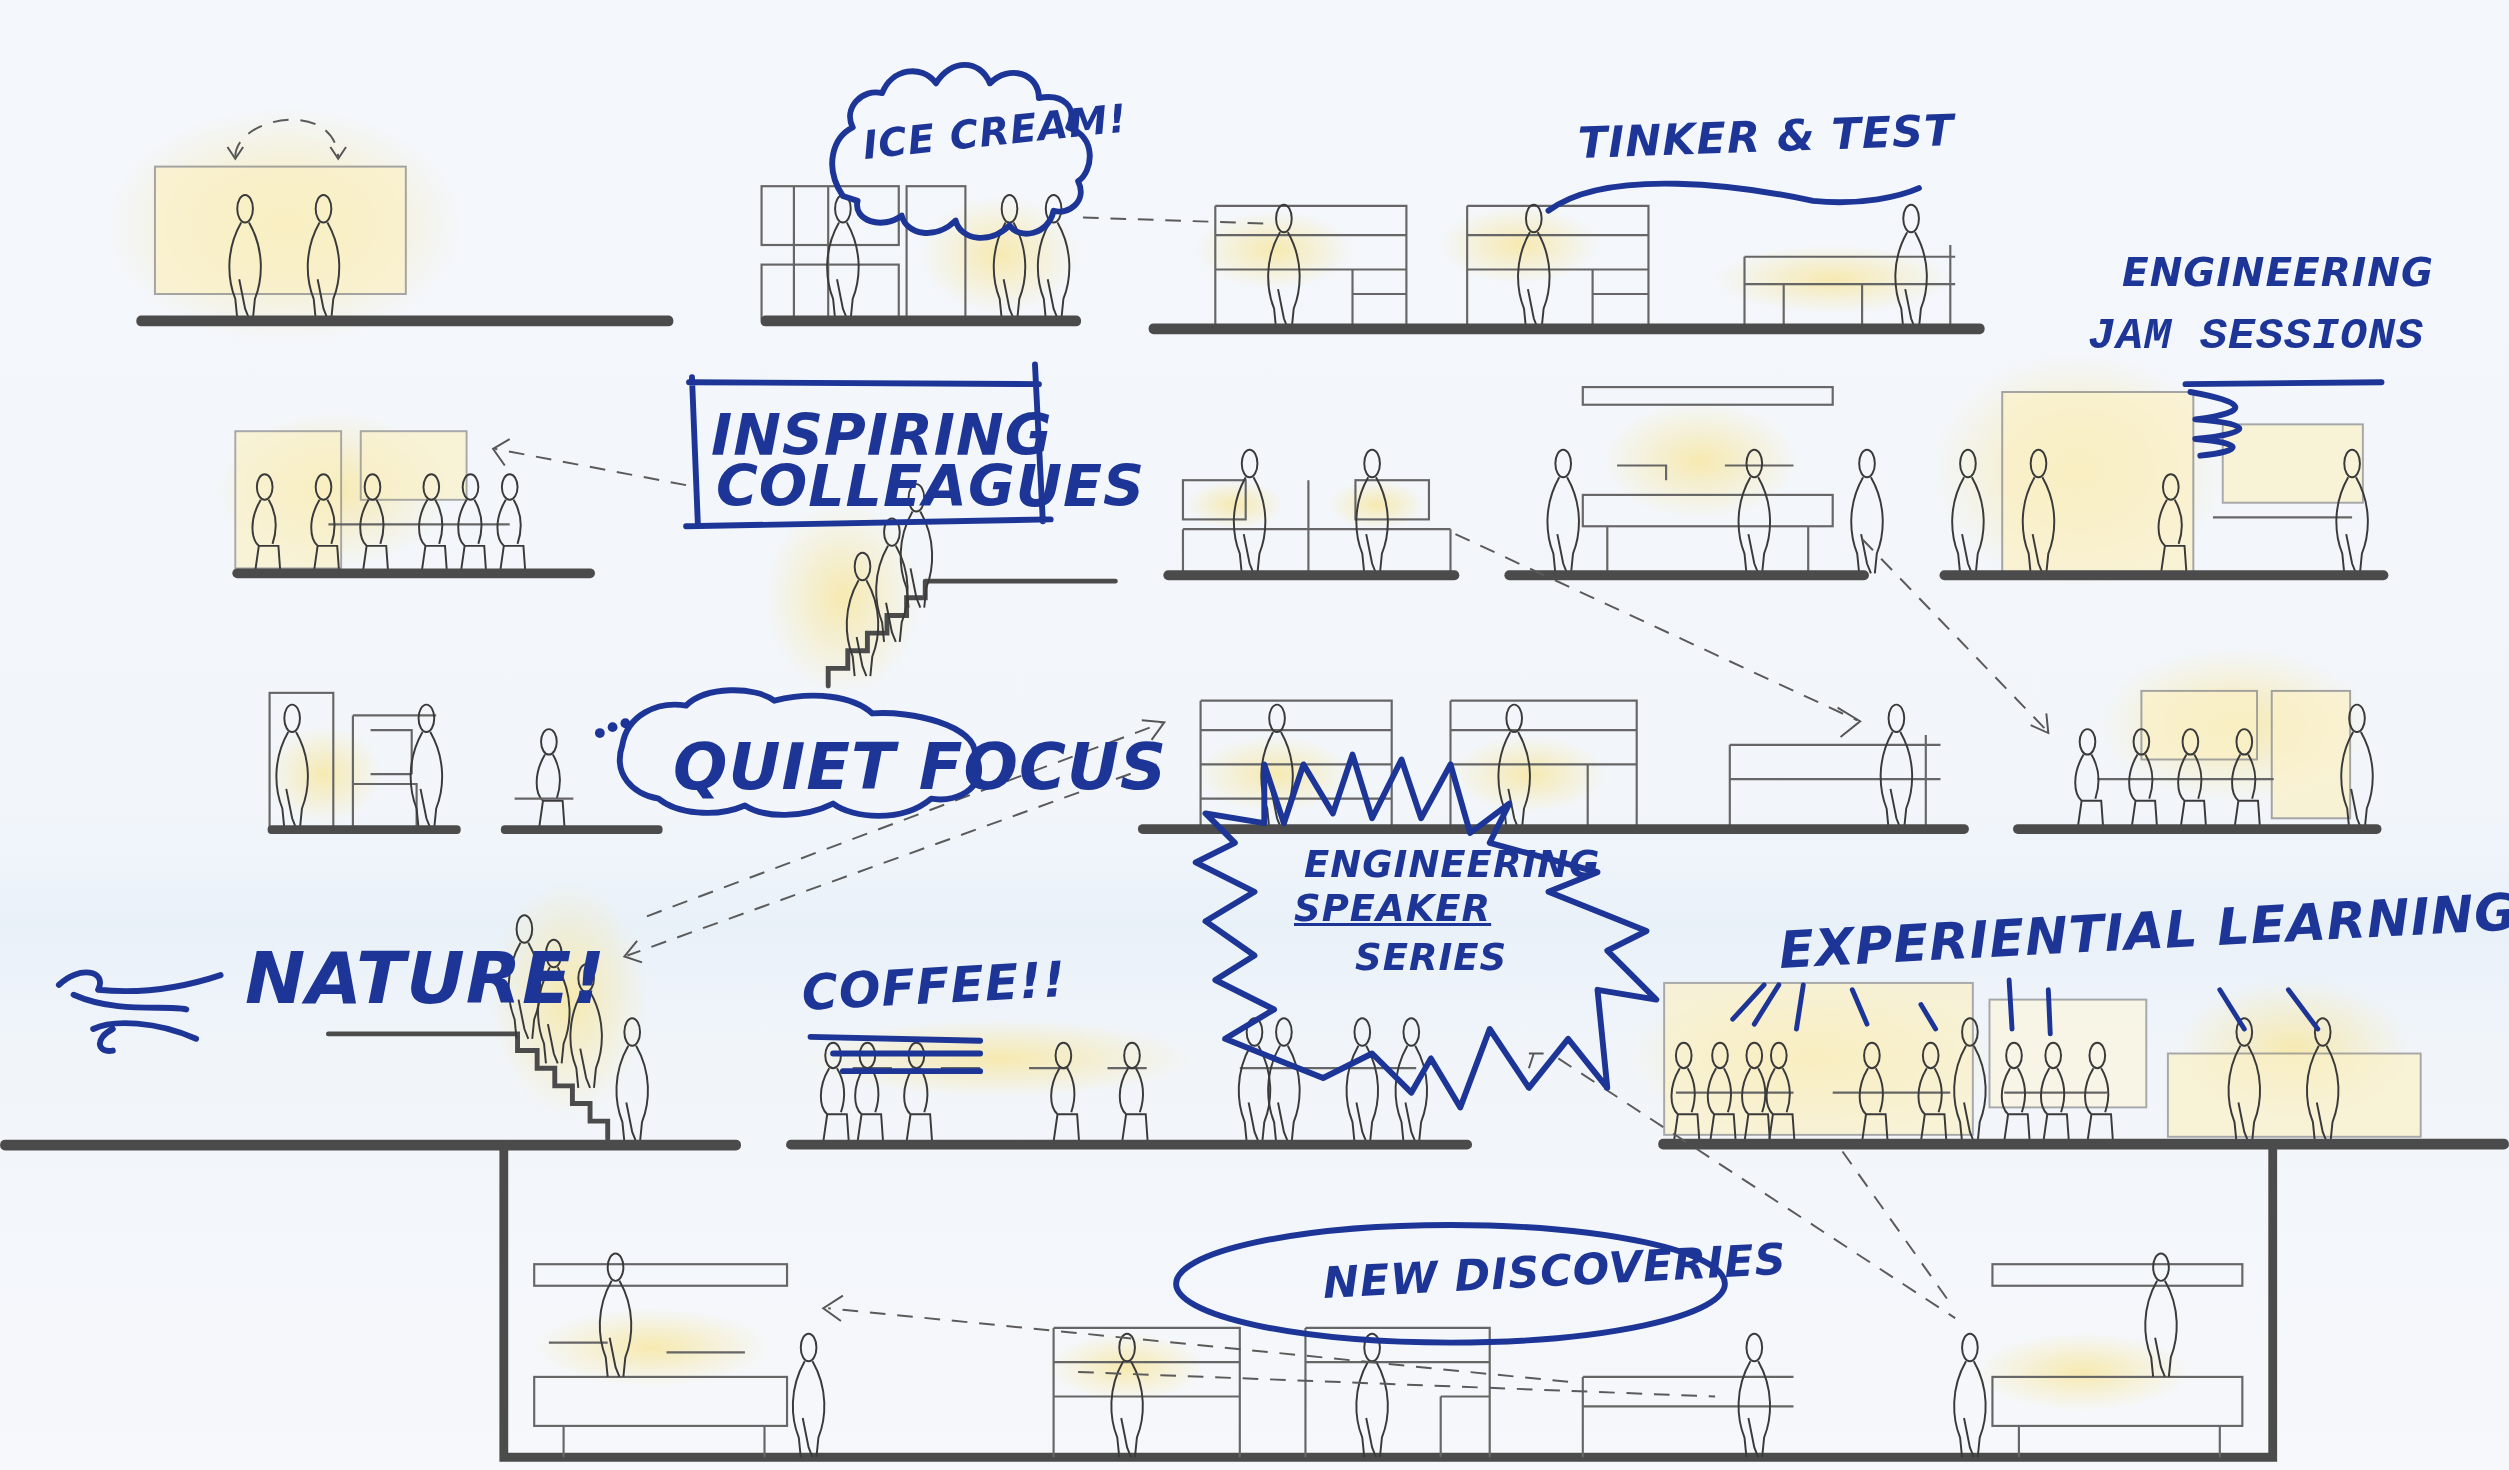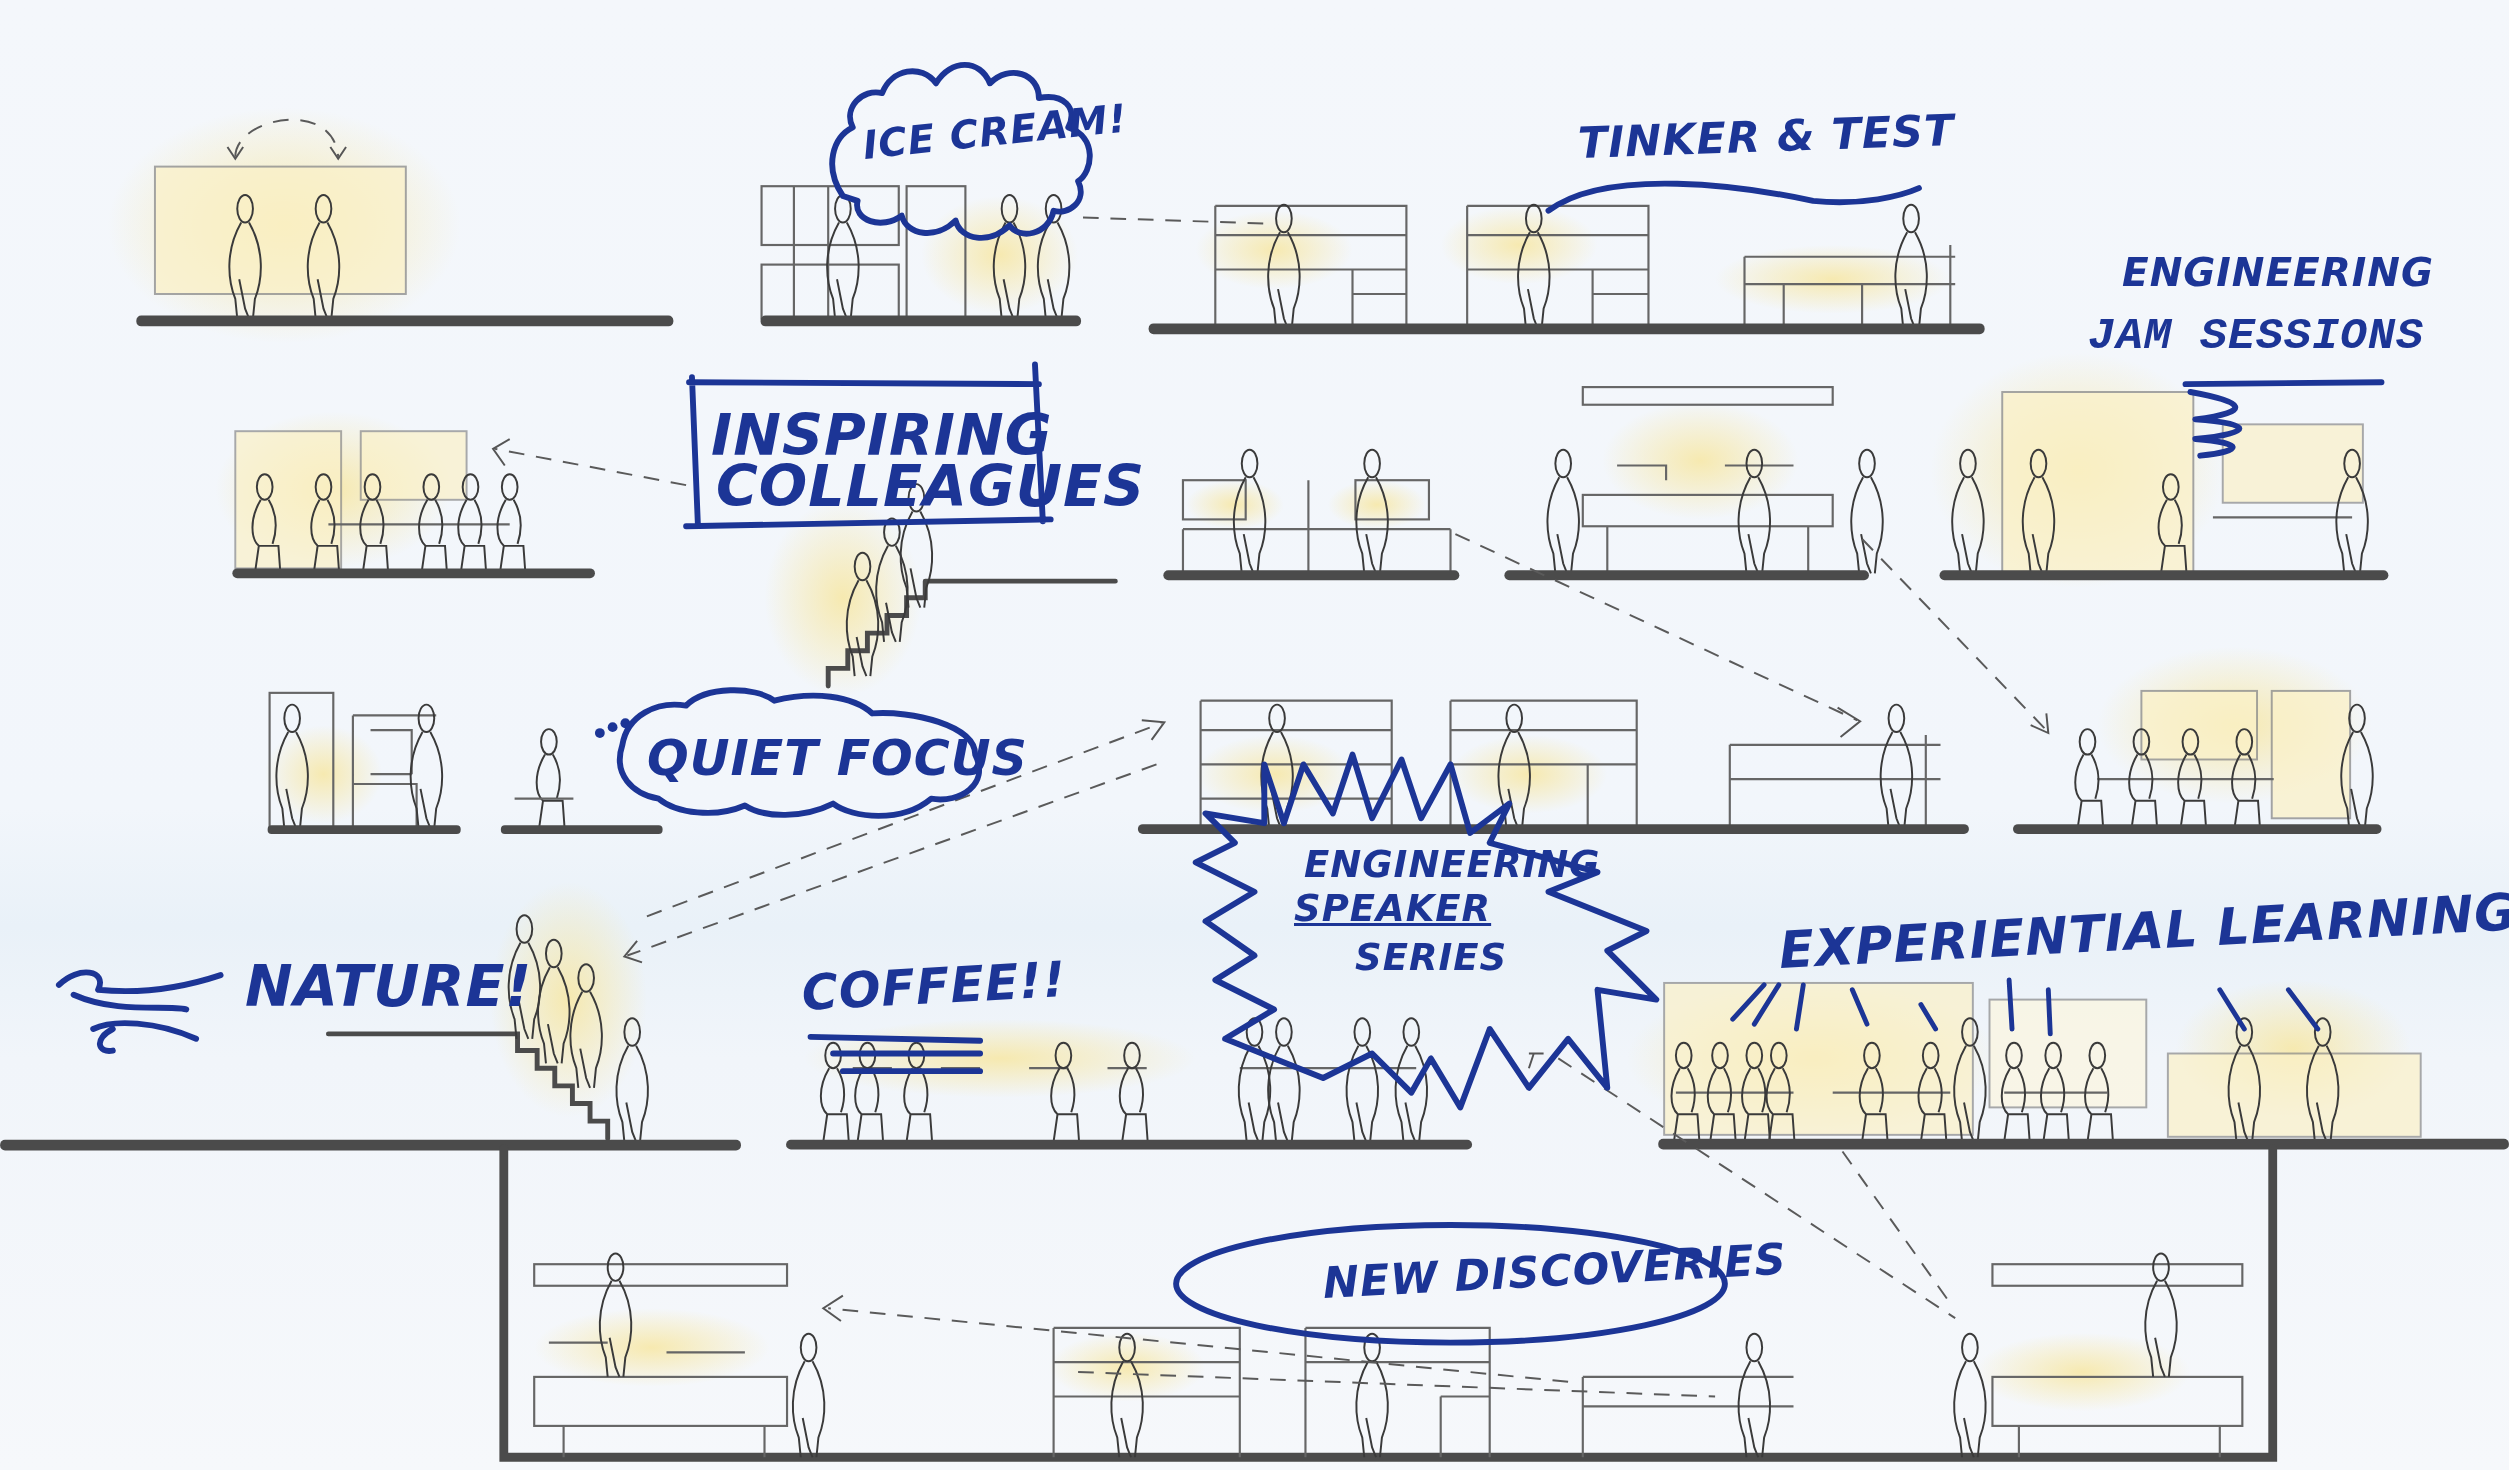--- a/index.html
+++ b/index.html
@@ -286,21 +286,21 @@
     <ellipse class="ink" cx="1480" cy="1310" rx="280" ry="60"></ellipse>
   </g>
 </svg>
 
 <div class="label" style="left:863px; top:123px; font-size:39px; transform: rotate(-6deg);">ICE CREAM!</div>
 <div class="label" style="left:1578px; top:118px; font-size:43px; transform: rotate(-2deg);">TINKER &amp; TEST</div>
 <div class="label" style="left:2122px; top:250px; font-size:39px;">ENGINEERING</div>
 <div class="label" style="left:2088px; top:311px; font-size:45px;font-family:Liberation Mono, monospace;">JAM SESSIONS</div>
 <div class="label" style="left:711px; top:402px; font-size:57px;">INSPIRING</div>
 <div class="label" style="left:716px; top:453px; font-size:57px;">COLLEAGUES</div>
-<div class="label" style="left:647px; top:730px; font-size:49px;">QUIET FOCUS</div>
+<div class="label" style="left:673px; top:730px; font-size:64px;">QUIET FOCUS</div>
 <div class="label" style="left:1304px; top:843px; font-size:37px;">ENGINEERING</div>
 <div class="label" style="left:1294px; top:887px; font-size:37px;text-decoration:underline;">SPEAKER</div>
 <div class="label" style="left:1323px; top:936px; font-size:37px;margin-left:32px;">SERIES</div>
-<div class="label" style="left:245px; top:936px; font-size:57px;margin-top:17px;">NATURE!</div>
+<div class="label" style="left:245px; top:936px; font-size:72px;">NATURE!</div>
 <div class="label" style="left:802px; top:965px; font-size:49px; transform: rotate(-3deg);">COFFEE!!</div>
 <div class="label" style="left:1779px; top:921px; font-size:51px; transform: rotate(-3deg);">EXPERIENTIAL LEARNING</div>
 <div class="label" style="left:1323px; top:1258px; font-size:43px; transform: rotate(-3deg);">NEW DISCOVERIES</div>
 
 
 </body></html>

